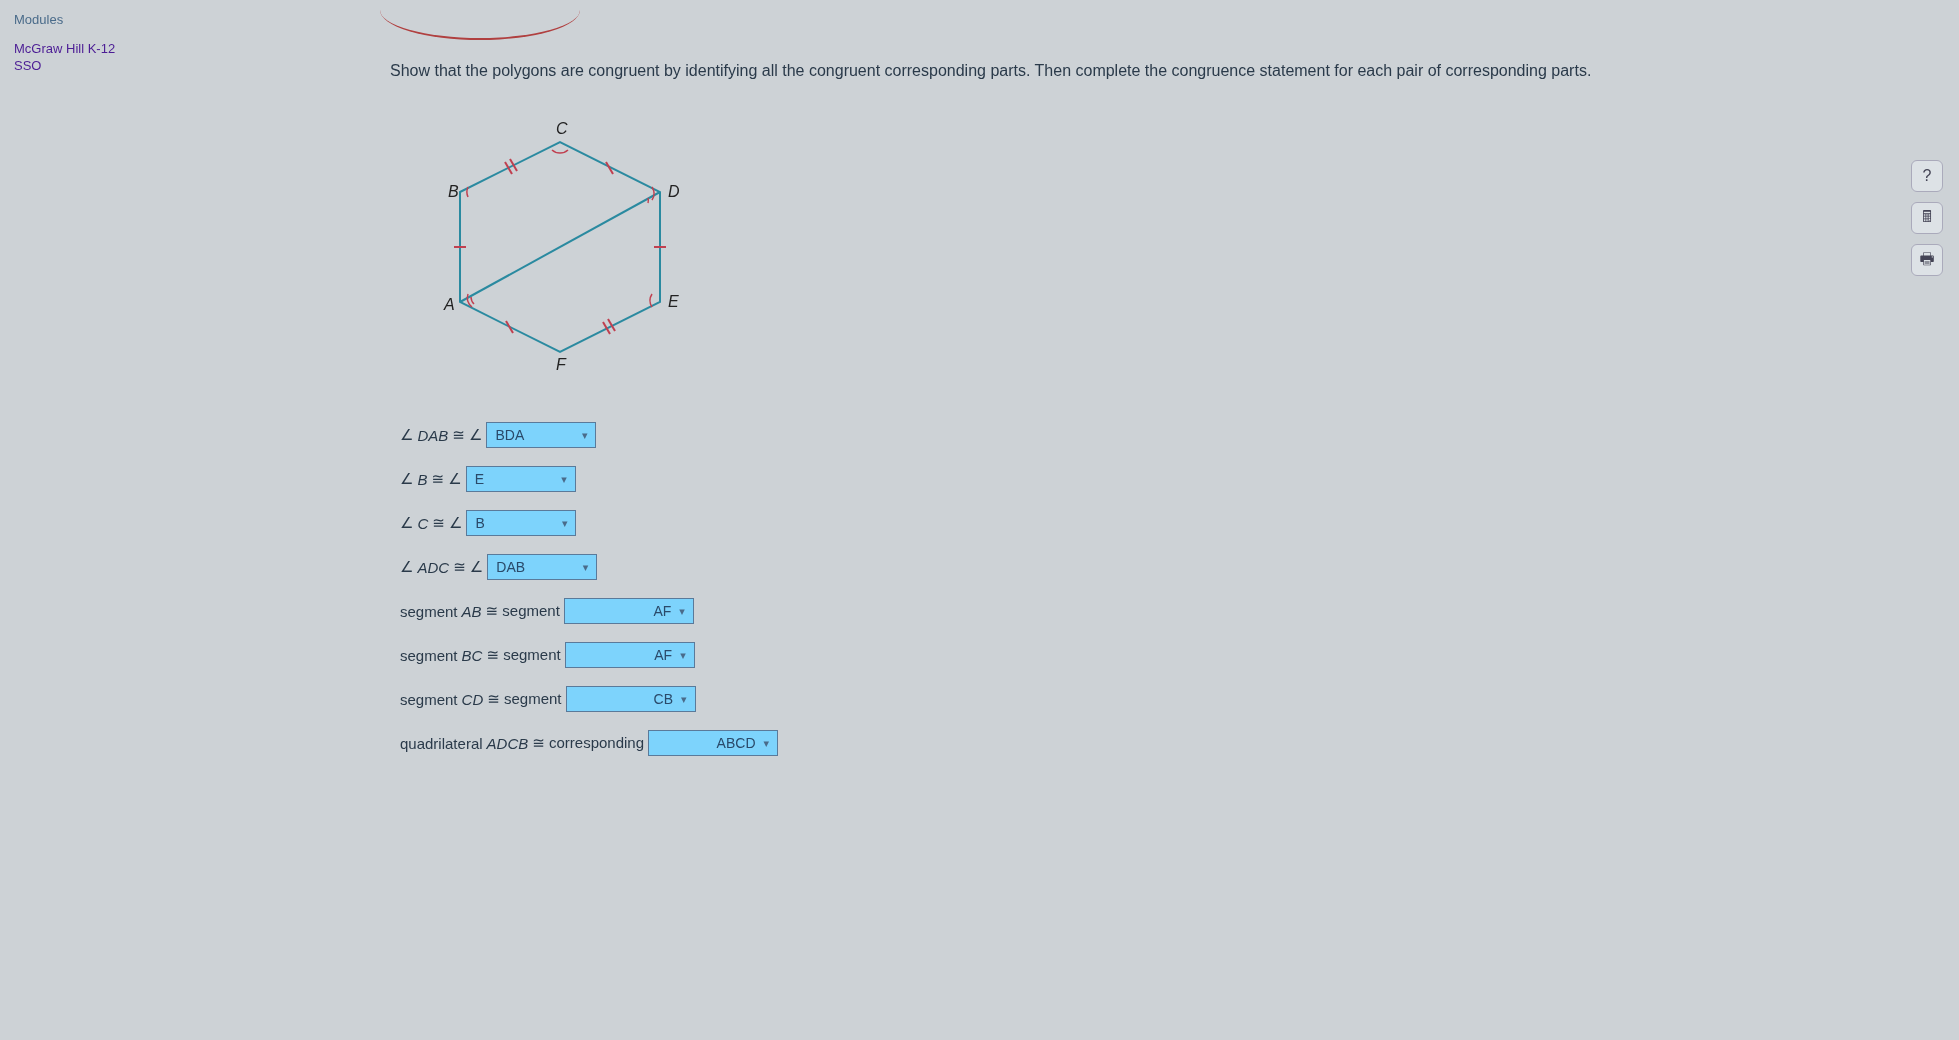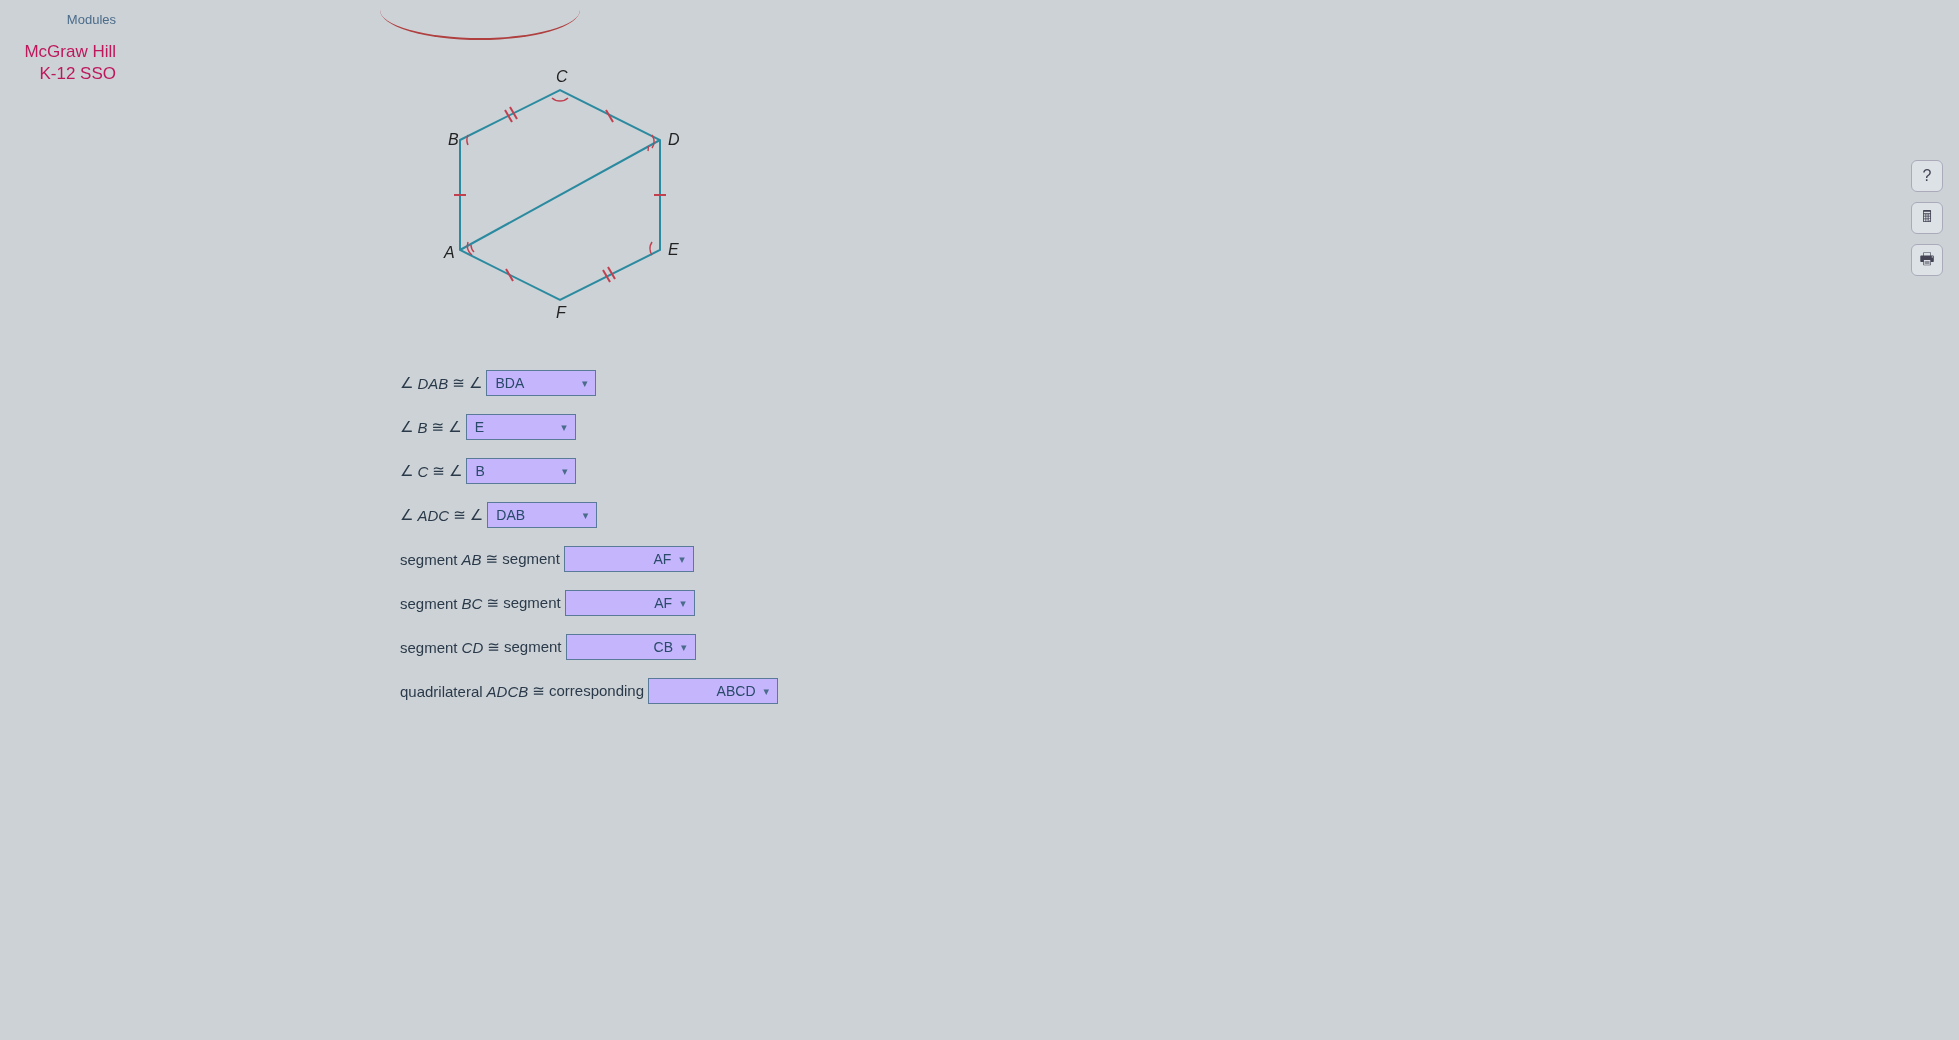--- a/index.html
+++ b/index.html
@@ -10,31 +10,30 @@
       width: 1959px;
       position: relative;
       color: #333;
     }
     .sidebar {
       position: absolute;
       left: 0;
       top: 0;
       width: 130px;
       padding: 8px;
-      text-align: right;
     }
     .sidebar-item-top {
       color: #4a6b8a;
       font-size: 13px;
       margin-bottom: 6px;
       padding: 4px 6px;
     }
     .sidebar-item {
-      color: #be185d;
-      font-size: 17px;
+      color: #4c1d95;
+      font-size: 13px;
       line-height: 1.3;
       padding: 4px 6px;
     }
     .content-area {
       position: absolute;
       left: 350px;
       top: 10px;
       right: 60px;
       padding: 20px 40px;
       background: #cdd2d6;
@@ -67,21 +66,21 @@
       display: flex;
       align-items: center;
       gap: 4px;
     }
     .italic { font-style: italic; }
     .select-box {
       display: inline-flex;
       align-items: center;
       justify-content: space-between;
       border: 1px solid #5a7a9a;
-      background: #c4b5fd;
+      background: #7dd3fc;
       padding: 3px 8px;
       min-width: 110px;
       height: 26px;
       font-size: 14px;
       color: #2a4a6a;
       cursor: pointer;
     }
     .select-box.wide { min-width: 130px; justify-content: flex-end; }
     .chevron {
       color: #4a6b8a;
@@ -115,20 +114,21 @@
 <body>
 
 <div class="sidebar">
   <div class="sidebar-item-top">Modules</div>
   <div class="sidebar-item">McGraw Hill K-12 SSO</div>
 </div>
 
 <div class="content-area">
   <div class="tab-indicator"></div>
 
+  <div class="question-text">Show that the polygons are congruent by identifying all the congruent corresponding parts. Then complete the congruence statement for each pair of corresponding parts.</div>
 
   <div class="diagram-container">
     <svg width="280" height="280" viewBox="0 0 280 280">
 
       <polygon points="40,80 140,30 240,80 240,190 140,240 40,190" fill="none" stroke="#2a8aa0" stroke-width="2"></polygon>
 
       <line x1="40" y1="190" x2="240" y2="80" stroke="#2a8aa0" stroke-width="2"></line>
 
       <g stroke="#c04050" stroke-width="2">
         <line x1="85" y1="50" x2="92" y2="62"></line>

